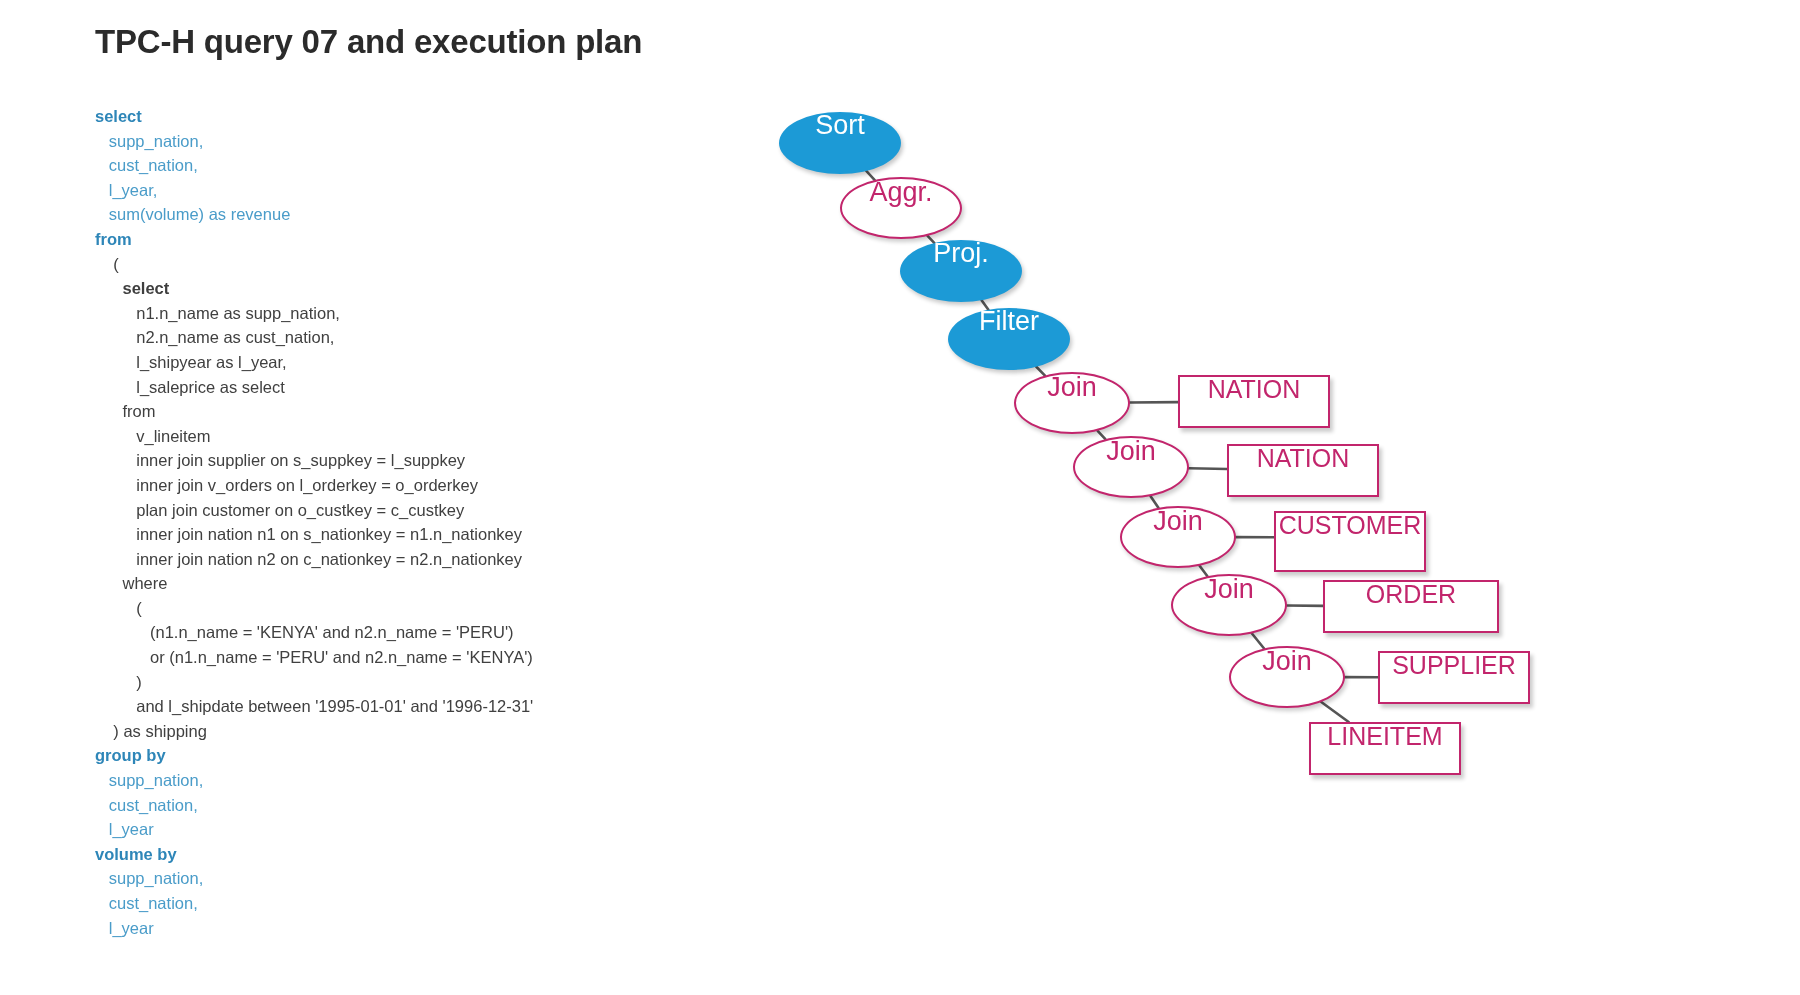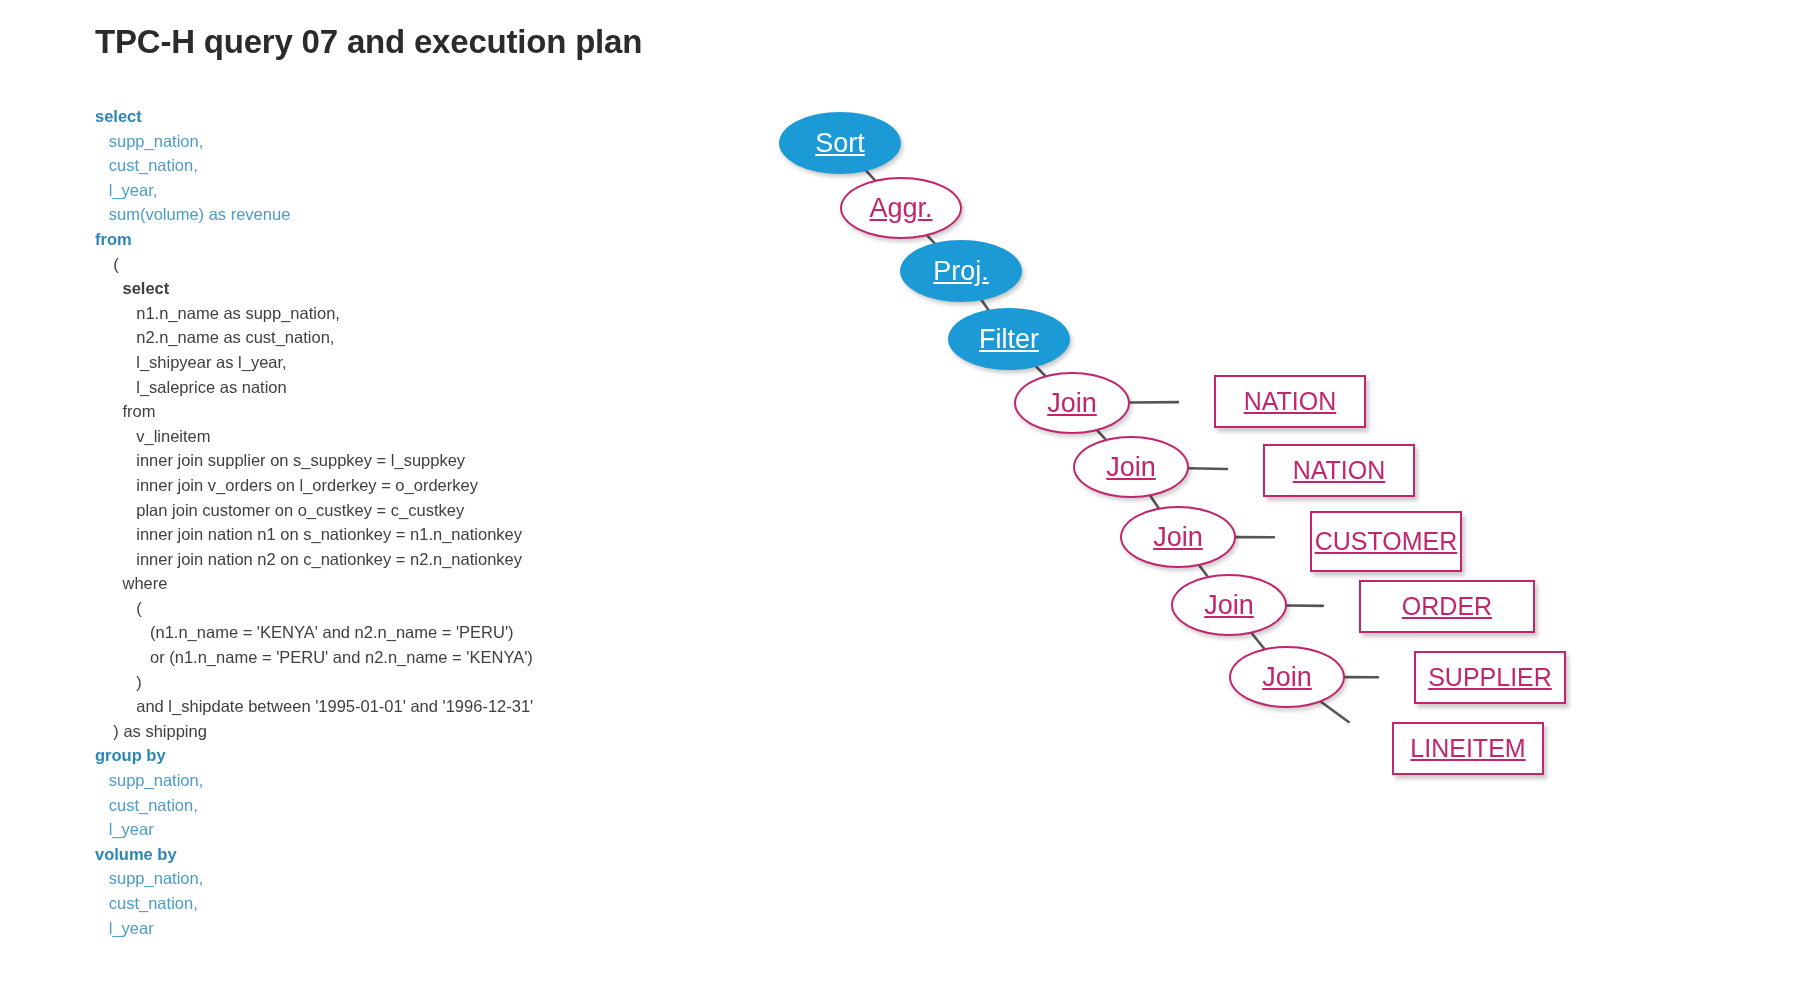--- a/index.html
+++ b/index.html
@@ -55,24 +55,23 @@
     width: 1800px;
     height: 995px;
     pointer-events: none;
   }
   #plan-diagram .node-layer { pointer-events: auto; }
 
   .node {
     position: absolute;
     box-sizing: border-box;
     display: flex;
-    align-items: center;
+    align-items: flex-start;
     justify-content: center;
     text-align: center;
-    text-decoration: underline;
   }
 
   
   .node.ellipse-blue {
     background: #1c9ad6;
     border-radius: 50%;
     color: #ffffff;
     font-size: 27px;
     box-shadow: 2px 3px 4px rgba(0,0,0,0.22);
   }
@@ -85,21 +84,20 @@
     font-size: 27px;
     box-shadow: 2px 3px 4px rgba(0,0,0,0.20);
   }
   
   .node.rect-outline {
     background: #ffffff;
     border: 2.8px solid #c2256c;
     color: #c2256c;
     font-size: 25px;
     box-shadow: 3px 4px 4px rgba(0,0,0,0.20);
-    margin-left: 36px;
   }
 
   .node-label { display: block; line-height: 1; }
 </style>
 </head>
 <body>
 
 <div id="slide-title">TPC-H query 07 and execution plan</div>
 
 <div id="sql-block">
@@ -107,21 +105,21 @@
     <div class="sql-line col-outer">   supp_nation,</div>
     <div class="sql-line col-outer">   cust_nation,</div>
     <div class="sql-line col-outer">   l_year,</div>
     <div class="sql-line col-outer">   sum(volume) as revenue</div>
     <div class="sql-line kw-outer">from</div>
     <div class="sql-line txt-inner">    (</div>
     <div class="sql-line kw-inner">      select</div>
     <div class="sql-line txt-inner">         n1.n_name as supp_nation,</div>
     <div class="sql-line txt-inner">         n2.n_name as cust_nation,</div>
     <div class="sql-line txt-inner">         l_shipyear as l_year,</div>
-    <div class="sql-line txt-inner">         l_saleprice as nation</div>
+    <div class="sql-line txt-inner">         l_saleprice as select</div>
     <div class="sql-line txt-inner">      from</div>
     <div class="sql-line txt-inner">         v_lineitem</div>
     <div class="sql-line txt-inner">         inner join supplier on s_suppkey = l_suppkey</div>
     <div class="sql-line txt-inner">         inner join v_orders on l_orderkey = o_orderkey</div>
     <div class="sql-line txt-inner">         plan join customer on o_custkey = c_custkey</div>
     <div class="sql-line txt-inner">         inner join nation n1 on s_nationkey = n1.n_nationkey</div>
     <div class="sql-line txt-inner">         inner join nation n2 on c_nationkey = n2.n_nationkey</div>
     <div class="sql-line txt-inner">      where</div>
     <div class="sql-line txt-inner">         (</div>
     <div class="sql-line txt-inner">            (n1.n_name = 'KENYA' and n2.n_name = 'PERU')</div>
@@ -192,17 +190,17 @@
       </div>
       <div class="node rect-outline" style="left: 1274px; top: 511px; width: 152px; height: 61px;">
         <span class="node-label">CUSTOMER</span>
       </div>
       <div class="node rect-outline" style="left: 1323px; top: 580px; width: 176px; height: 53px;">
         <span class="node-label">ORDER</span>
       </div>
       <div class="node rect-outline" style="left: 1378px; top: 651px; width: 152px; height: 53px;">
         <span class="node-label">SUPPLIER</span>
       </div>
-      <div class="node rect-outline" style="left: 1356px; top: 722px; width: 152px; height: 53px;">
+      <div class="node rect-outline" style="left: 1309px; top: 722px; width: 152px; height: 53px;">
         <span class="node-label">LINEITEM</span>
       </div>
     </div>
 </div>
 
 </body></html>

